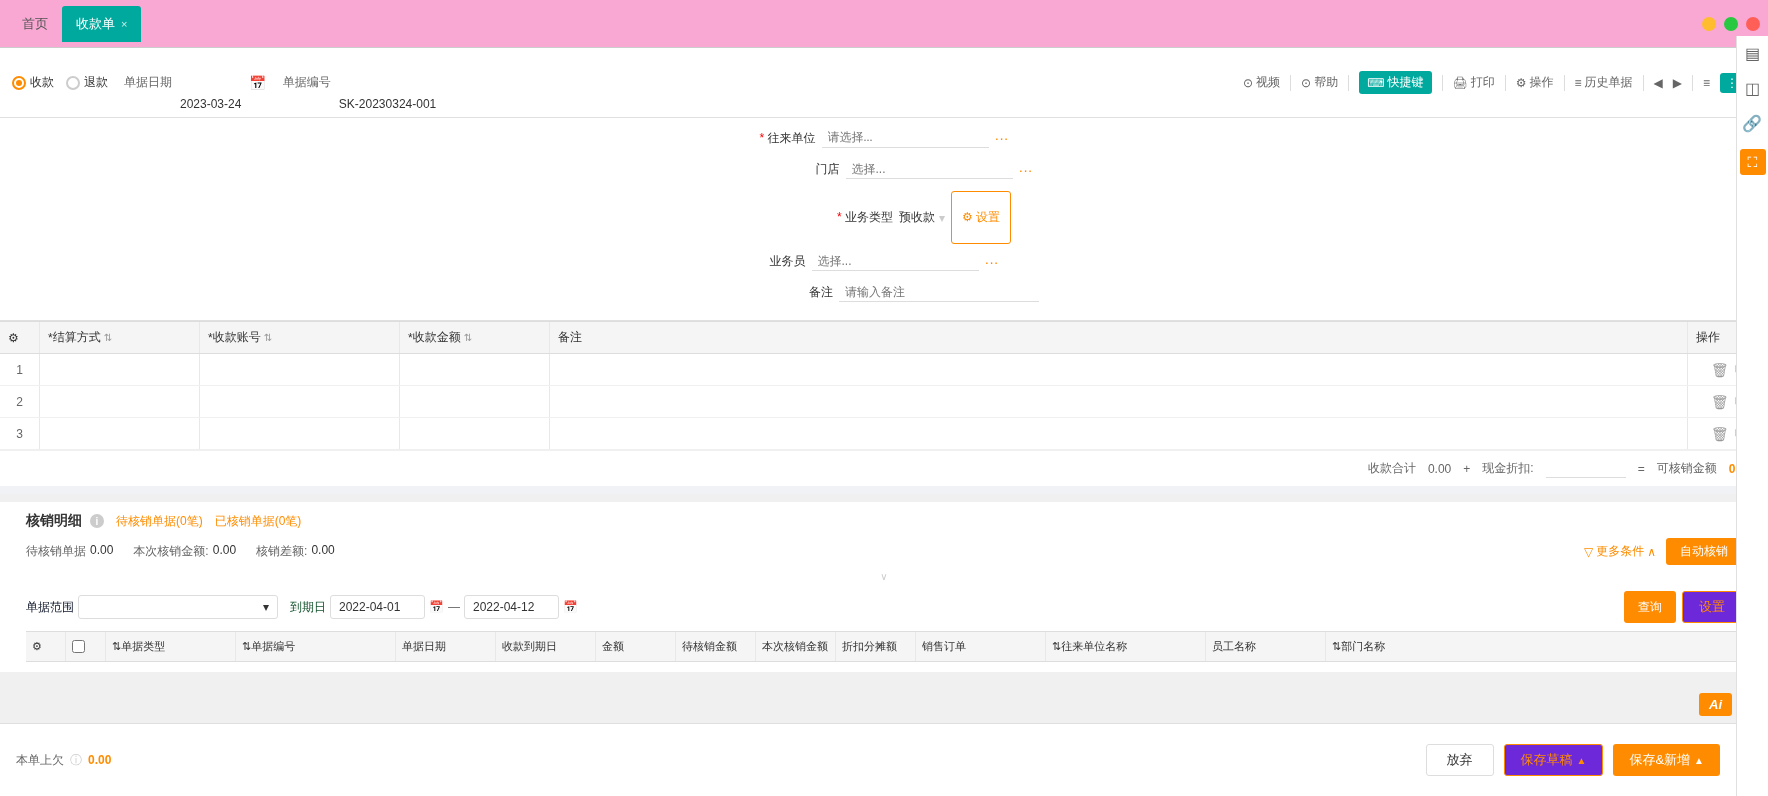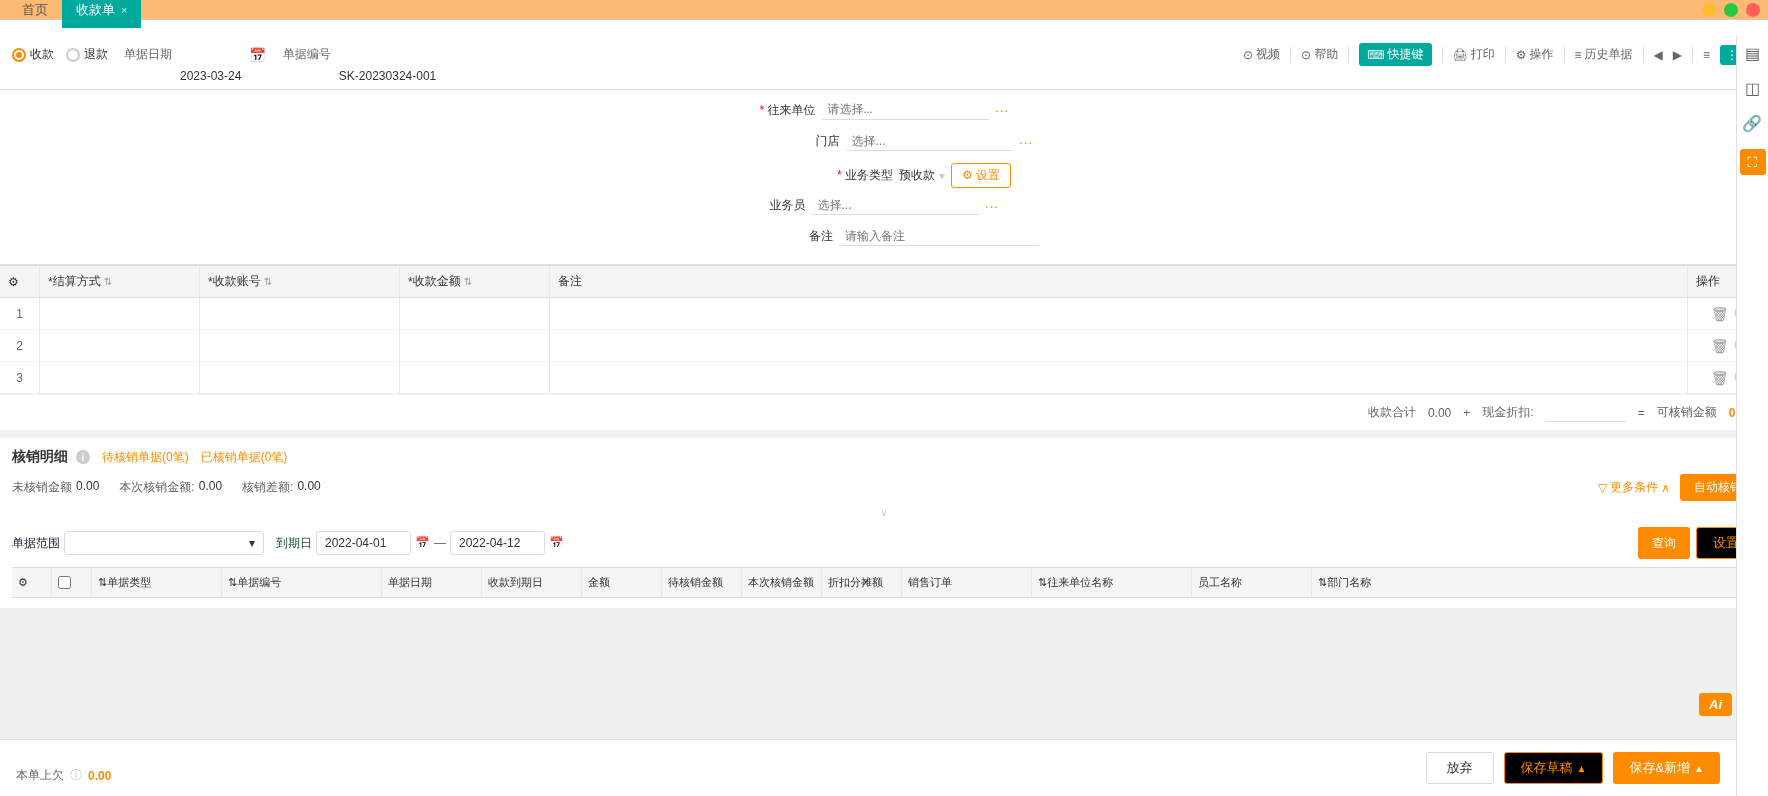--- a/index.html
+++ b/index.html
@@ -1,20 +1,20 @@
 <!DOCTYPE html>
 <html><head>
   <meta charset="utf-8">
   <style>
     * { box-sizing: border-box; margin: 0; padding: 0; }
     body { font-family: "Microsoft YaHei", Arial, sans-serif; font-size: 12px; background: #f0f0f0; color: #333; overflow: hidden; }
 
     
     .tab-bar {
-      display: flex; align-items: center; background: #fdba74; height: 20px;
+      display: flex; align-items: center; background: #f9a8d4; height: 48px;
       border-bottom: 1px solid #ccc; padding: 0 8px;
     }
     .tab-item {
       padding: 6px 14px; cursor: pointer; font-size: 13px; color: #555;
       border-radius: 3px 3px 0 0; height: 36px; display: flex; align-items: center;
     }
     .tab-item.active {
       background: #00a99d; color: #fff; font-weight: normal;
     }
     .tab-item .close-btn {
@@ -63,21 +63,21 @@
     .form-field input, .form-field .select-input {
       border: none; border-bottom: 1px solid #ddd; padding: 2px 6px;
       font-size: 12px; color: #999; flex: 1; outline: none; background: transparent;
     }
     .more-btn { color: #ff8c00; cursor: pointer; font-size: 14px; }
     .select-with-arrow { display: flex; align-items: center; gap: 4px; flex: 1; }
     .select-val { color: #333; }
     .arrow-btn { color: #ccc; cursor: pointer; }
     .set-btn {
       background: #fff; border: 1px solid #ff8c00; color: #ff8c00;
-      padding: 3px 10px; border-radius: 3px; cursor: pointer; font-size: 12px;
+      padding: 17px 10px; border-radius: 3px; cursor: pointer; font-size: 12px;
       display: flex; align-items: center; gap: 4px;
     }
 
     
     .table-container { background: #fff; margin: 0; }
     .table-header {
       display: grid; background: #f5f5f5; border-bottom: 1px solid #ddd;
       border-top: 1px solid #ddd; font-size: 12px; font-weight: 500; color: #333;
     }
     .table-grid { grid-template-columns: 40px 160px 200px 150px 1fr 80px; }
@@ -95,21 +95,21 @@
       justify-content: flex-end; gap: 12px; border-top: 1px solid #f0f0f0;
       font-size: 12px; color: #666;
     }
     .summary-orange { color: #ff8c00; font-weight: bold; }
     .discount-input {
       border: none; border-bottom: 1px solid #ddd; width: 80px; padding: 2px 4px;
       font-size: 12px; outline: none;
     }
 
     
-    .writeoff-section { background: #fff; margin-top: 0; padding: 10px 12px; }
+    .writeoff-section { background: #fff; margin-top: 8px; padding: 10px 26px; }
     .section-title { font-size: 14px; font-weight: bold; color: #333; display: flex; align-items: center; gap: 8px; }
     .info-icon { width: 14px; height: 14px; border-radius: 50%; background: #ccc; color: #fff; font-size: 10px; display: flex; align-items: center; justify-content: center; cursor: pointer; }
     .tab-links { display: flex; gap: 12px; }
     .tab-link { color: #ff8c00; cursor: pointer; font-size: 12px; }
 
     .stats-row { display: flex; gap: 20px; margin: 8px 0; font-size: 12px; color: #666; align-items: center; }
     .stats-row .stat-item { display: flex; gap: 4px; }
     .stat-val { color: #333; }
 
     .filter-row { display: flex; align-items: center; gap: 12px; margin: 8px 0; }
@@ -133,31 +133,31 @@
     
     .bottom-table-header {
       display: grid; background: #f5f5f5; border-top: 1px solid #ddd;
       border-bottom: 1px solid #ddd; font-size: 12px; font-weight: 500;
     }
     .bottom-grid { grid-template-columns: 40px 40px 130px 160px 100px 100px 80px 80px 80px 80px 130px 160px 120px 100px; }
     .bottom-table-header .th, .bottom-table-row .td { padding: 7px 6px; font-size: 11px; }
 
     
     .footer {
-      background: #fff; border-top: 1px solid #e0e0e0; padding: 12px 16px;
-      display: flex; align-items: flex-end; justify-content: space-between;
+      background: #fff; border-top: 1px solid #e0e0e0; padding: 20px 16px;
+      display: flex; align-items: center; justify-content: space-between;
     }
     .footer-left { display: flex; align-items: center; gap: 6px; font-size: 12px; color: #666; }
     .footer-btns { display: flex; gap: 10px; }
     .btn-discard {
       background: #fff; border: 1px solid #ddd; color: #333; padding: 6px 20px;
       border-radius: 3px; cursor: pointer; font-size: 13px;
     }
     .btn-draft {
-      background: #000000; border: 1px solid #ff8c00; color: #ff8c00; padding: 6px 16px;
+      background: #6d28d9; border: 1px solid #ff8c00; color: #ff8c00; padding: 6px 16px;
       border-radius: 3px; cursor: pointer; font-size: 13px; display: flex; align-items: center; gap: 4px;
     }
     .btn-save {
       background: #ff8c00; border: none; color: #fff; padding: 6px 16px;
       border-radius: 3px; cursor: pointer; font-size: 13px; display: flex; align-items: center; gap: 4px;
     }
     .btn-arrow { font-size: 10px; }
 
     
     .right-panel {
@@ -400,21 +400,21 @@
           <span>待核销单据(0笔)</span>
         </span>
         <span class="tab-link">
           <span>已核销单据(0笔)</span>
         </span>
       </div>
     </div>
 
     <div class="stats-row">
       <div class="stat-item">
-        <span>未核销金额</span>
+        <span>待核销单据</span>
         <span class="stat-val">0.00</span>
       </div>
       <div class="stat-item">
         <span>本次核销金额:</span>
         <span class="stat-val">0.00</span>
       </div>
       <div class="stat-item">
         <span>核销差额:</span>
         <span class="stat-val">0.00</span>
       </div>

